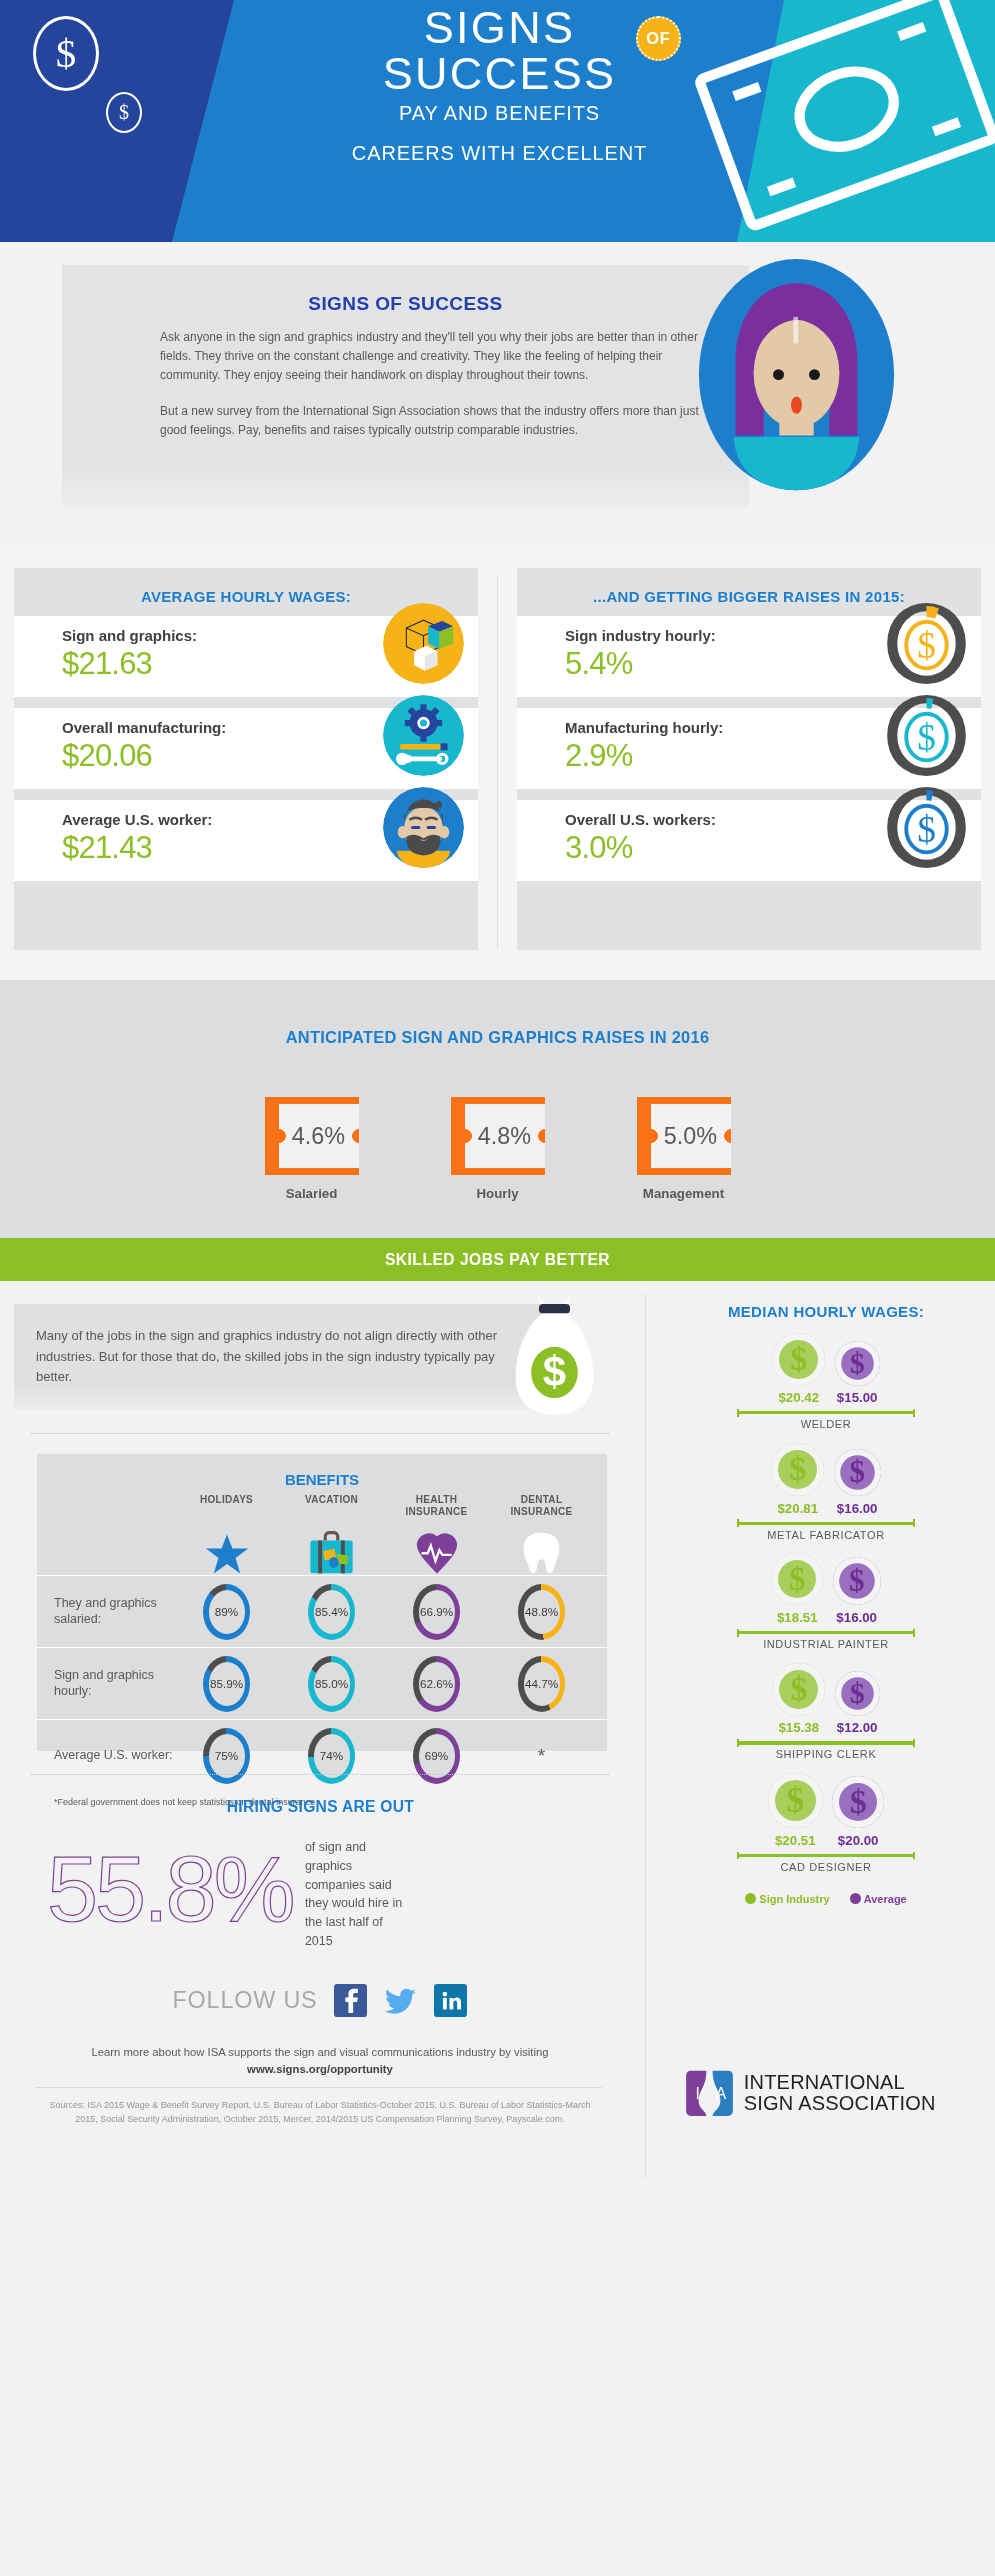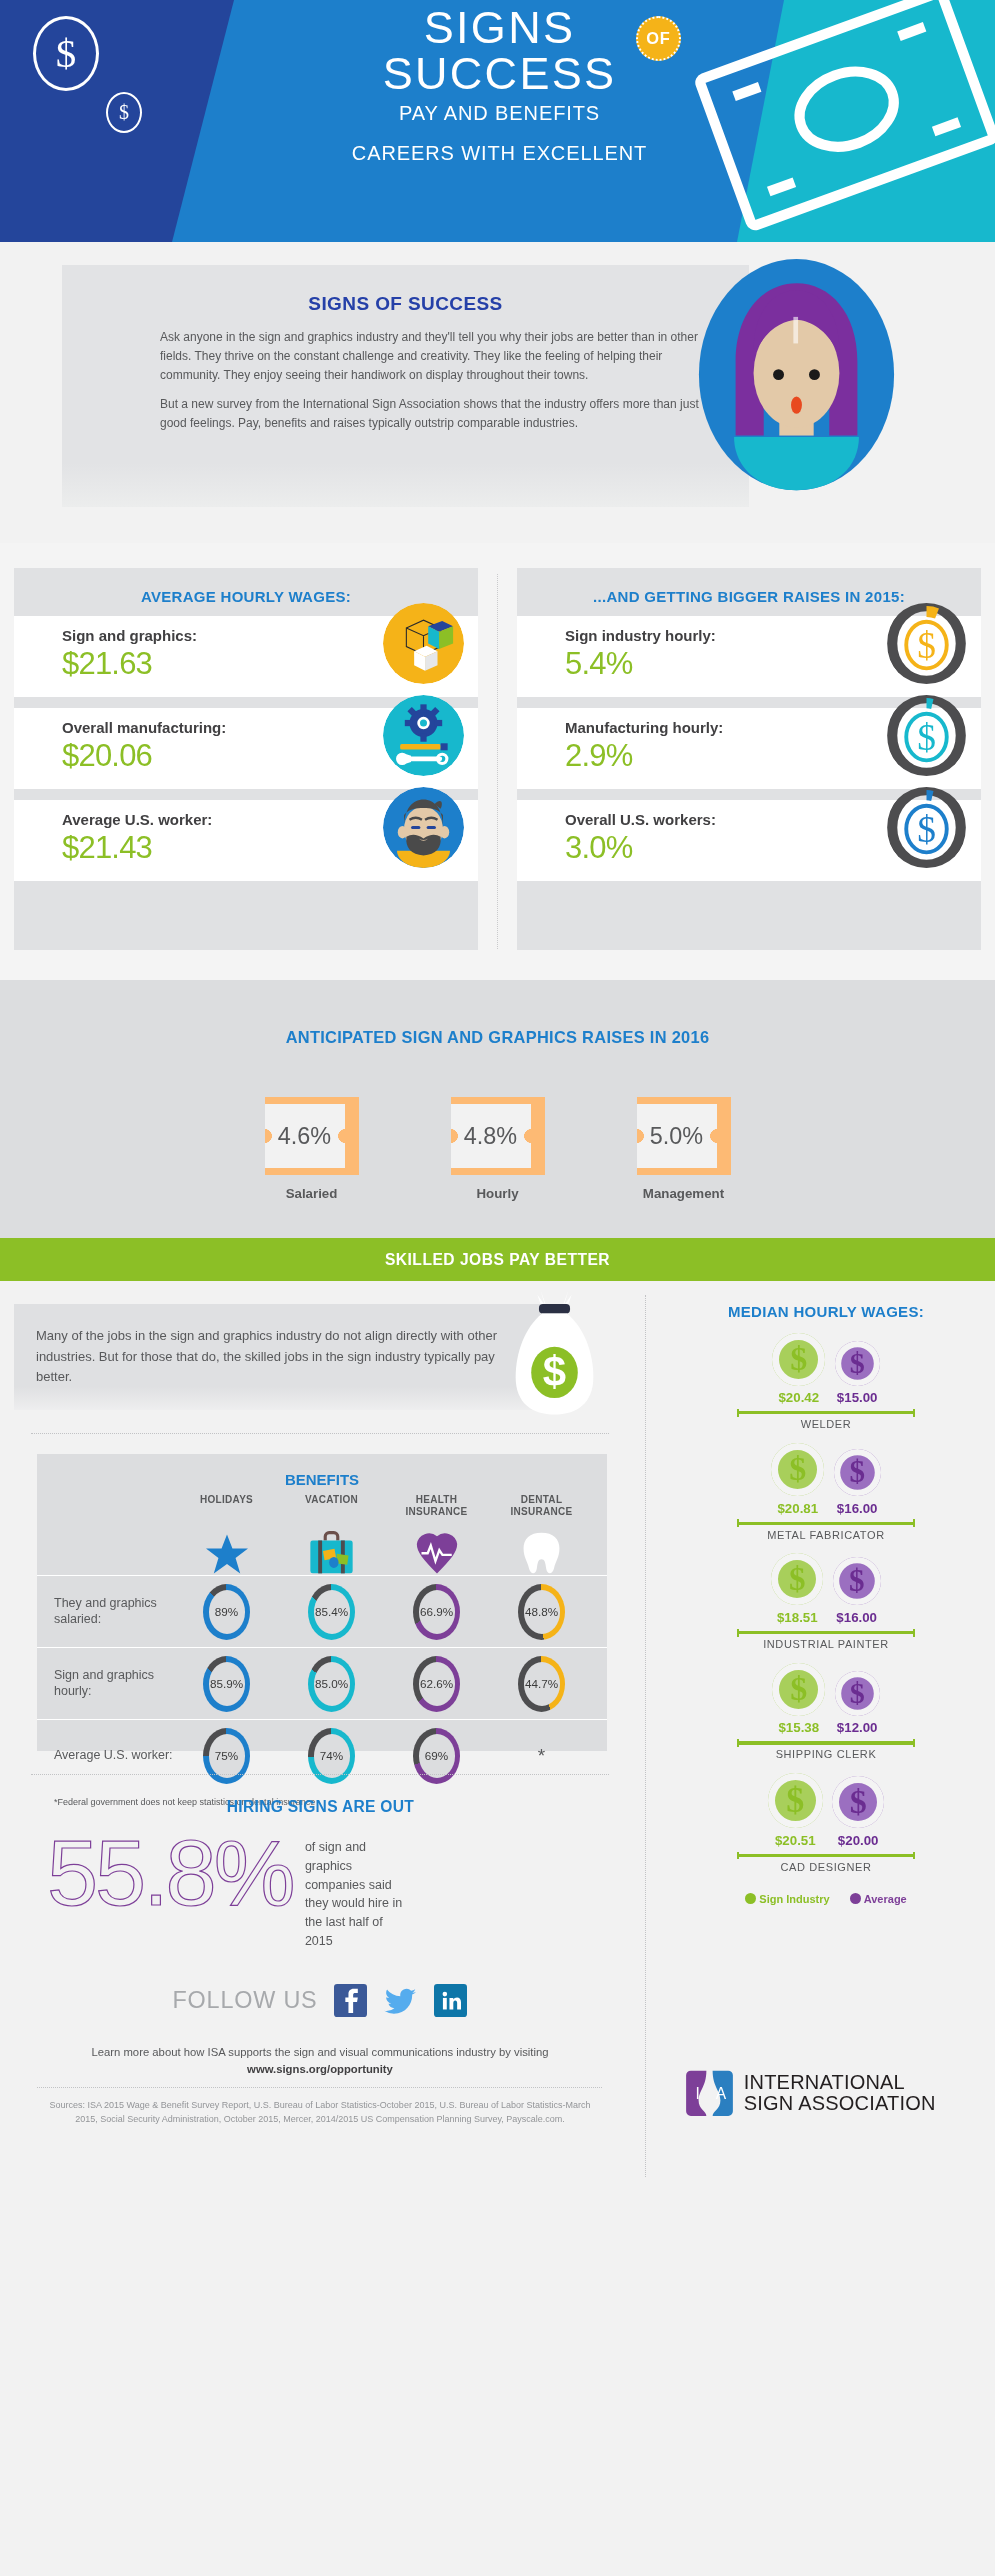--- a/index.html
+++ b/index.html
@@ -37,21 +37,21 @@
   .t-sub { color:#fff; font-size:20px; letter-spacing:0.9px; margin-top:14px; line-height:1.3;
            font-weight:500; }
 
   
   .intro-band { position:relative; width:995px; height:301px; background:#f2f2f2; }
   .intro-card { position:absolute; left:62px; top:23.4px; width:687px; height:242px;
                 background:linear-gradient(180deg,#e2e3e5 0%, #e2e3e5 82%, #eceded 100%); }
   .intro-h { color:#2540a8; font-size:19px; font-weight:bold; letter-spacing:0.4px;
              text-align:center; padding-top:28px; }
   .intro-p { font-size:12px; line-height:1.57; color:#58595b; margin:12.5px 43px 0 98px; }
-  .intro-p + .intro-p { margin-top:11px; }
+  .intro-p + .intro-p { margin-top:18px; }
   .avatar { position:absolute; left:691px; top:14px; width:211px; height:242px; }
 
   
   .green-band { width:995px; height:43px; background:#8cbf26; color:#fff;
                 display:flex; align-items:center; justify-content:center;
                 font-size:15.6px; font-weight:bold; letter-spacing:0.5px; }
 
   
   .wages-sect { position:relative; width:995px; height:437px; background:#f4f4f4; }
   .wcol { position:absolute; top:25px; width:464px; height:382px; background:#e0e1e3; }
@@ -66,22 +66,22 @@
   .wicon { position:absolute; right:14px; top:-12.5px; width:81px; height:81px; border-radius:50%; }
   .wdivider { position:absolute; left:497px; top:31px; width:0; height:375px;
               border-left:1.6px dotted #c9cacc; }
 
   
   .raise-sect { position:relative; width:995px; height:258px; background:#dcdddf; }
   .raise-h { text-align:center; color:#1d7fcb; font-size:16.4px; font-weight:bold;
              letter-spacing:0.3px; padding-top:48px; }
   .tickets { display:flex; justify-content:center; gap:92px; margin-top:50px; }
   .ticket { width:94px; text-align:center; }
-  .ticket .box { width:94px; height:78px; background:#fdba74; display:flex;
-                 align-items:center; justify-content:flex-start; position:relative; }
+  .ticket .box { width:94px; height:78px; background:#f97316; display:flex;
+                 align-items:center; justify-content:flex-end; position:relative; }
   .ticket .inner { width:80px; height:64px; background:#f2f2f2; display:flex;
                    align-items:center; justify-content:center;
                    font-size:23.4px; color:#58595b; font-weight:400;
                    -webkit-mask-image:radial-gradient(circle 7px at 0 50%, transparent 98%, #000 100%),
                                       radial-gradient(circle 7px at 100% 50%, transparent 98%, #000 100%);
                    -webkit-mask-composite:source-in; mask-composite:intersect; }
   .ticket .cap { margin-top:11px; font-size:13.3px; font-weight:bold; color:#58595b; }
 
   
   .skilled-sect { position:relative; width:995px; height:921px; background:#f2f2f2; }
@@ -109,21 +109,21 @@
   .donut .hole { position:absolute; left:5.5px; top:6.2px; right:5.5px; bottom:6.2px; background:#dcdddf;
                  border-radius:50%; display:flex; align-items:center; justify-content:center;
                  font-size:11.7px; color:#3b3b3b; }
   .star-note { font-size:19px; color:#58595b; text-align:center; }
   .ben-foot { font-size:9px; color:#58595b; padding:6.2px 0 0 17px; }
 
   
   .hiring-dots { position:absolute; left:31px; top:493px; width:578px; border-top:1.6px dotted #c2c3c5; }
   .hiring-h { position:absolute; left:0; top:517px; width:617px; text-align:center;
               color:#1d7fcb; font-size:15.6px; font-weight:bold; letter-spacing:0.3px;padding-left:24px; }
-  .hiring-body { position:absolute; left:47px; top:546px; width:578px; display:flex; align-items:flex-start; }
+  .hiring-body { position:absolute; left:47px; top:546px; width:578px; display:flex; align-items:center; }
   .big-pct { font-size:92px; color:#7d3f98; font-weight:300; letter-spacing:-3.1px; line-height:1;
              -webkit-text-stroke:1.2px #7d3f98; color:transparent; }
   .pct-side { font-size:12.5px; line-height:1.5; color:#58595b; margin:11px 0 0 12.5px; width:105px; }
 
   
   .follow { position:absolute; left:47px; top:703px; width:546px; display:flex;
             align-items:center; justify-content:center; gap:17px; }
   .follow .lbl { font-size:23.4px; color:#a7a9ac; letter-spacing:0.8px; font-weight:300; }
   .sq { width:33px; height:33px; border-radius:3.1px; display:flex; align-items:center;
         justify-content:center; color:#fff; }

